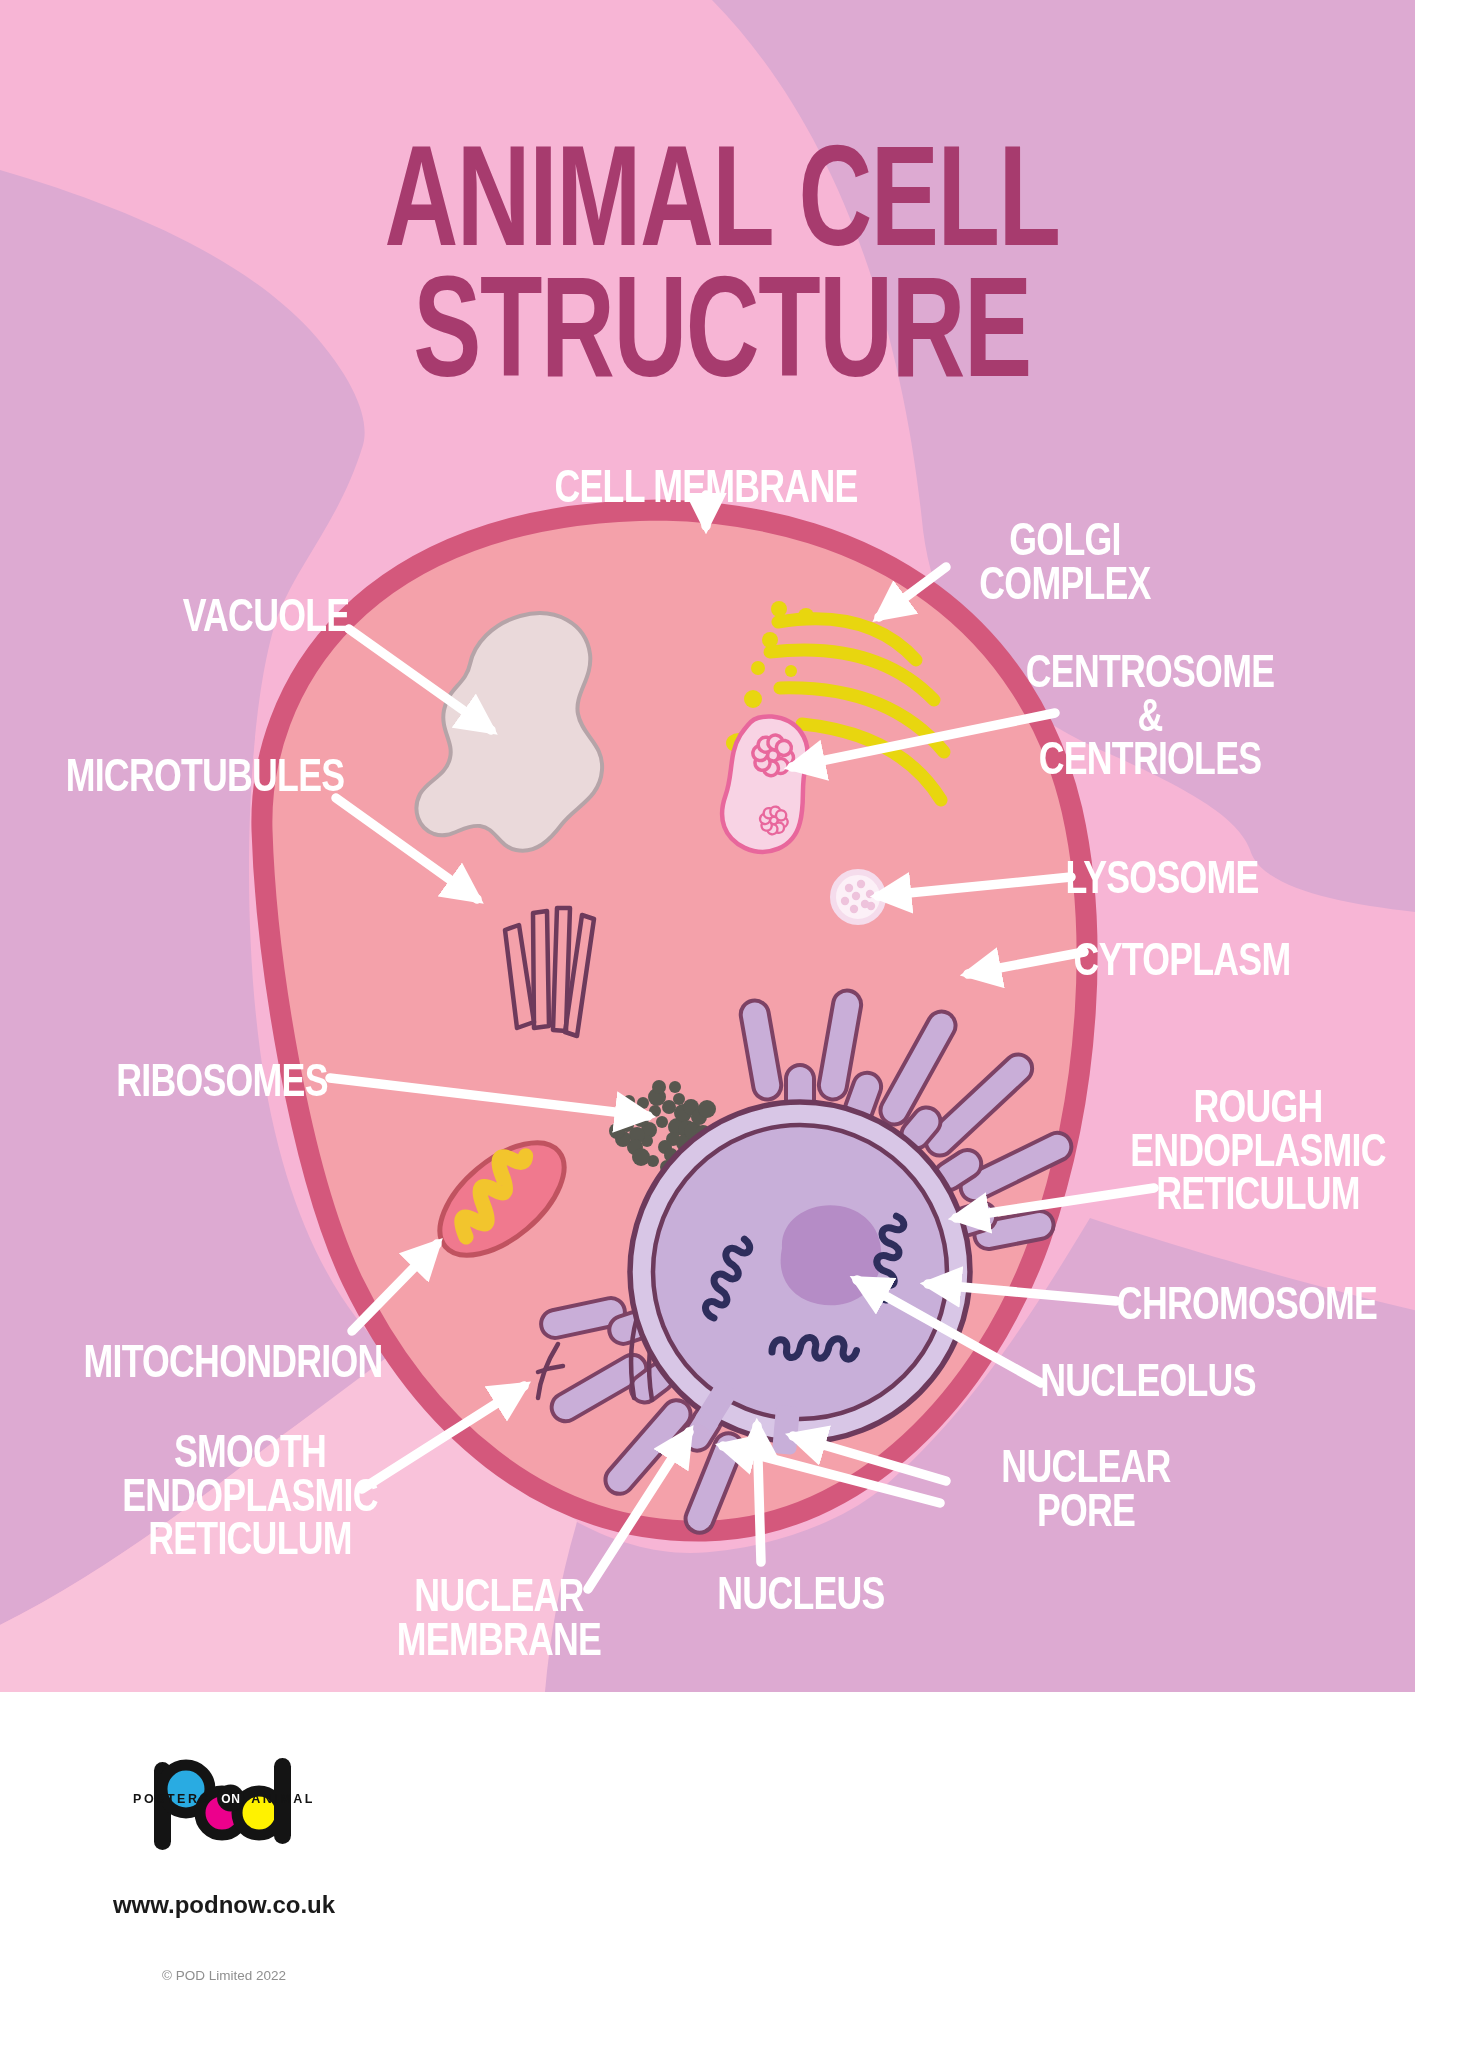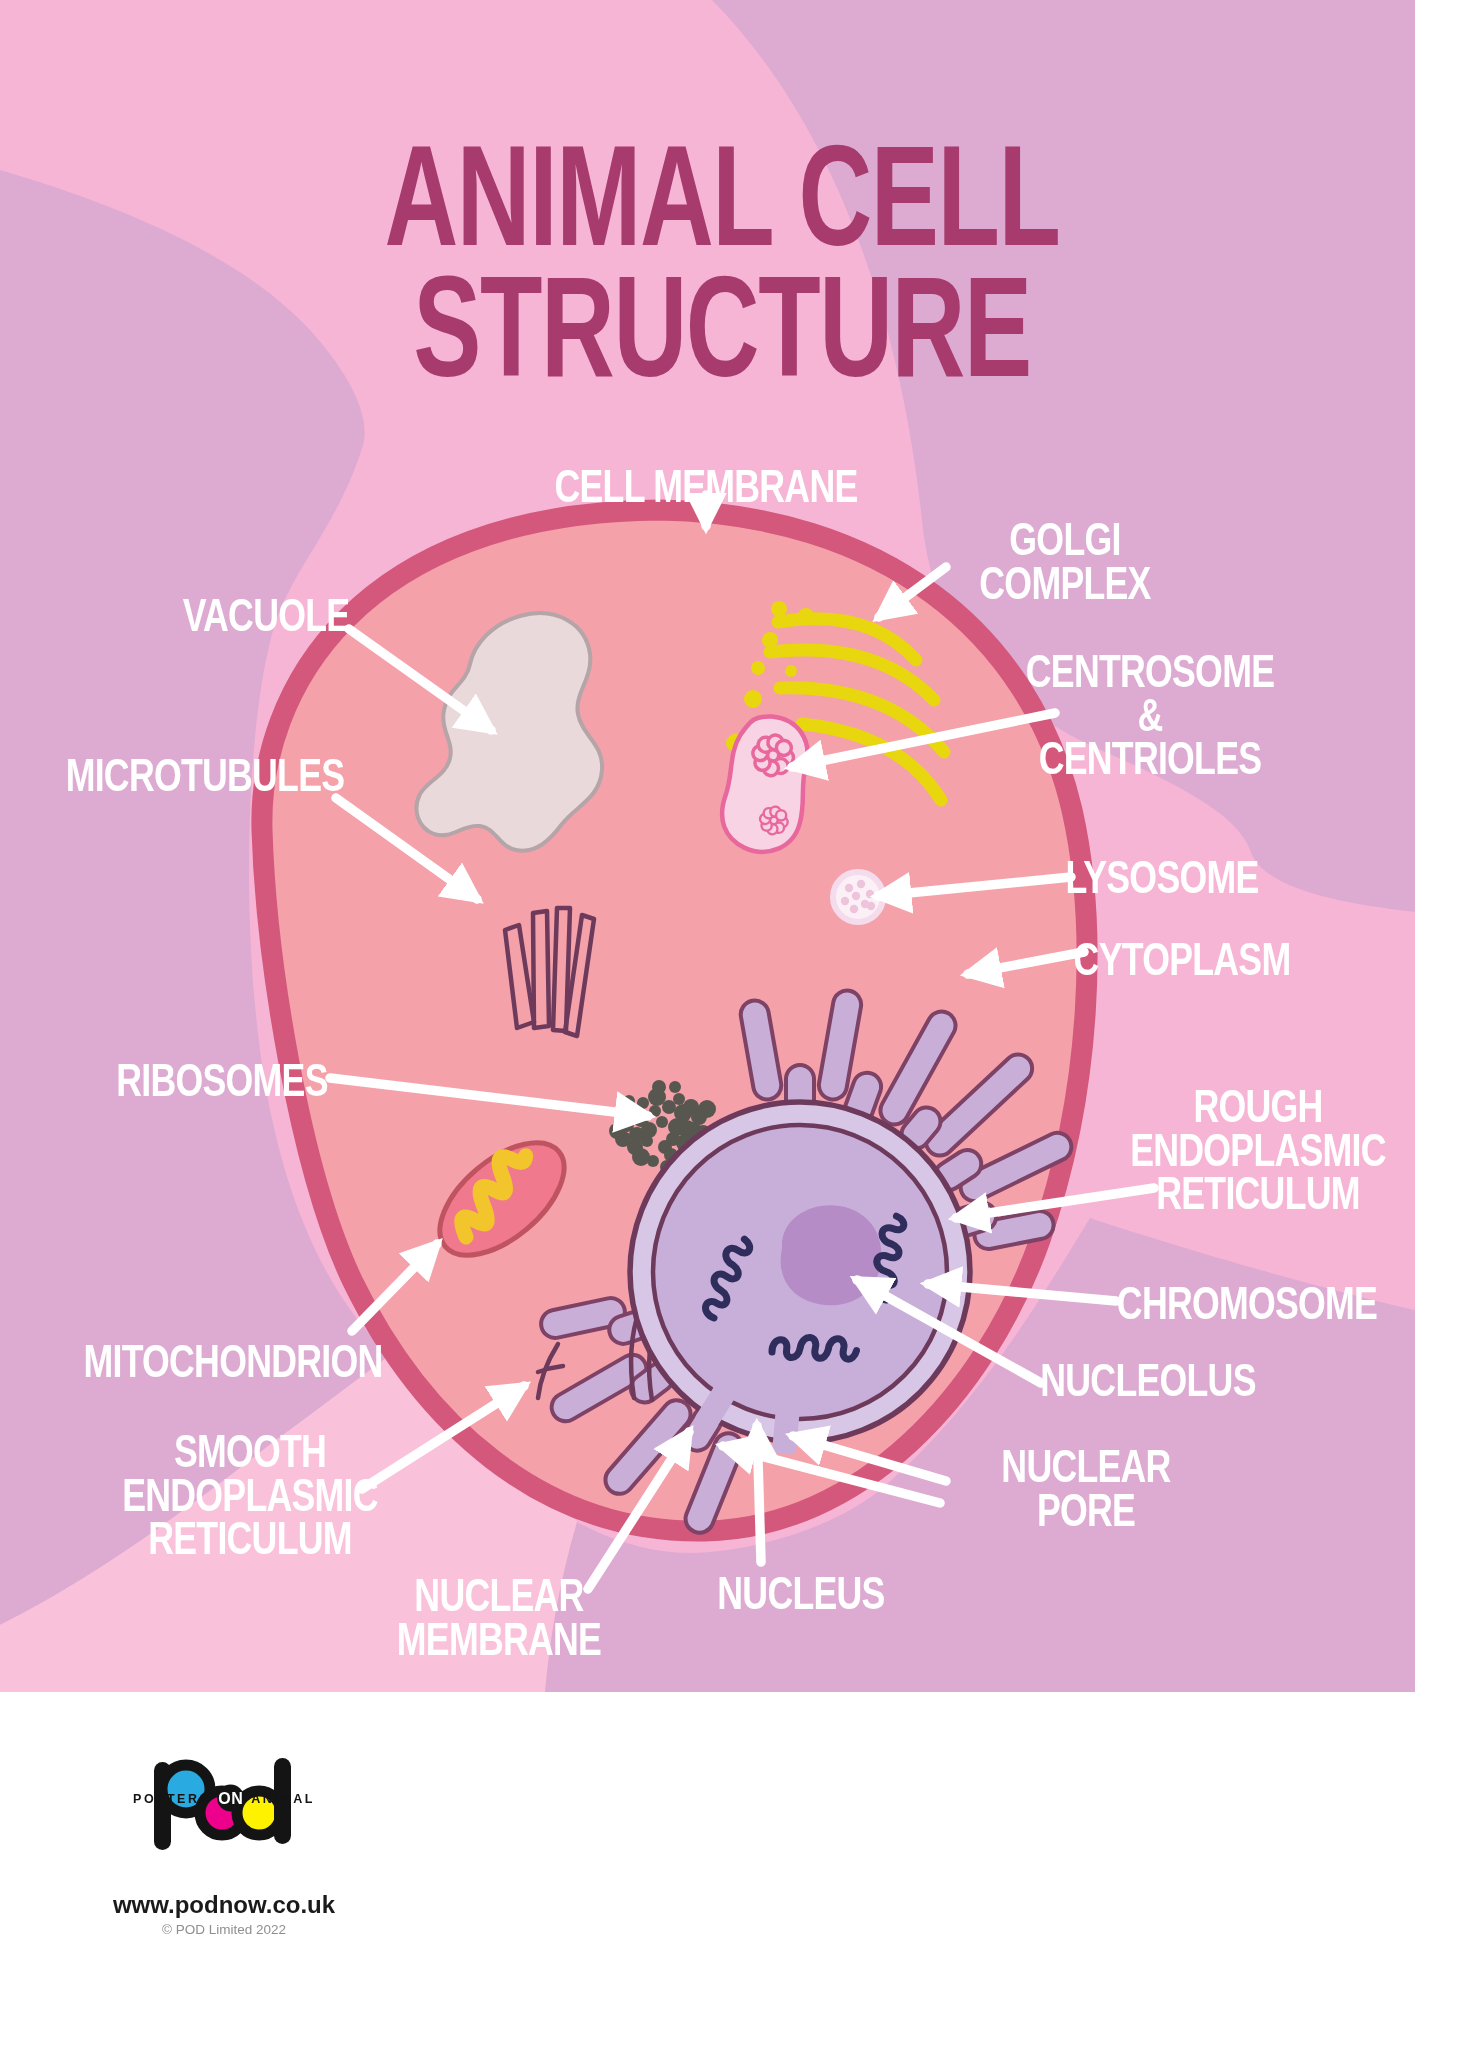--- a/index.html
+++ b/index.html
@@ -34,23 +34,23 @@
   .microrod{fill:none;stroke:var(--c-nucleus-outline);stroke-width:4.5;stroke-linejoin:round;}
   .lbl{position:absolute;color:var(--c-label-text);font-weight:bold;font-size:47px;
        line-height:0.93;text-align:center;white-space:pre-line;letter-spacing:-1px;
        transform:translate(-50%,-50%) scaleX(0.76);}
   .title-line{position:absolute;color:var(--c-title);font-weight:bold;font-size:142px;
        letter-spacing:-2px;white-space:nowrap;transform:translate(-50%,-50%) scaleX(0.72);}
   .tagline{position:absolute;transform:translate(-50%,-50%);display:flex;align-items:center;
        gap:7px;color:var(--c-logo-black);font-size:12.5px;font-weight:bold;letter-spacing:2.5px;}
   .on-circle{width:27px;height:27px;border-radius:50%;background:var(--c-logo-black);
        color:#fff;display:flex;align-items:center;justify-content:center;
-       font-size:16px;letter-spacing:0.5px;}
+       font-size:12px;letter-spacing:0.5px;}
   .site{position:absolute;transform:translate(-50%,-50%);color:#1a1a1a;font-size:24px;font-weight:bold;}
-  .copy{position:absolute;transform:translate(-50%,-50%);color:#8f8f8f;font-size:13.5px;}
+  .copy{position:absolute;transform:translate(-50%,-50%);color:#8f8f8f;font-size:13.5px;margin-top:46px;}
 </style>
 </head>
 <body>
 
 <div class="poster">
 
   <svg class="bgsvg" width="1457" height="2048" viewBox="0 0 1457 2048">
     <defs>
       <marker id="ah" viewBox="0 0 10 10" refX="8" refY="5" markerWidth="4.4" markerHeight="4.4" orient="auto">
         <path d="M0,0 L10,5 L0,10 Z" fill="#ffffff"></path>

